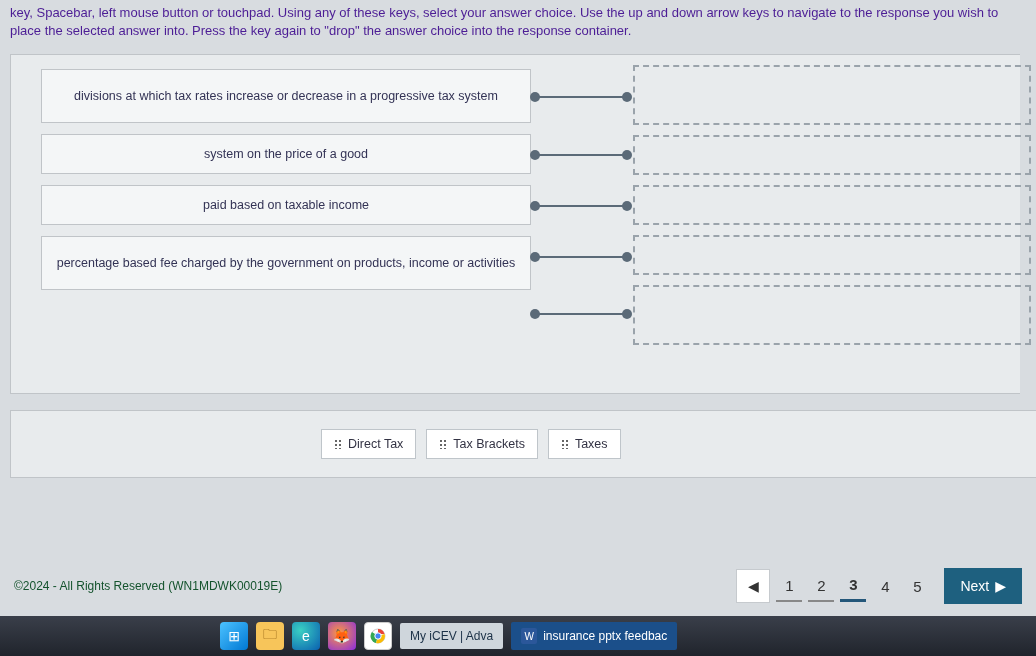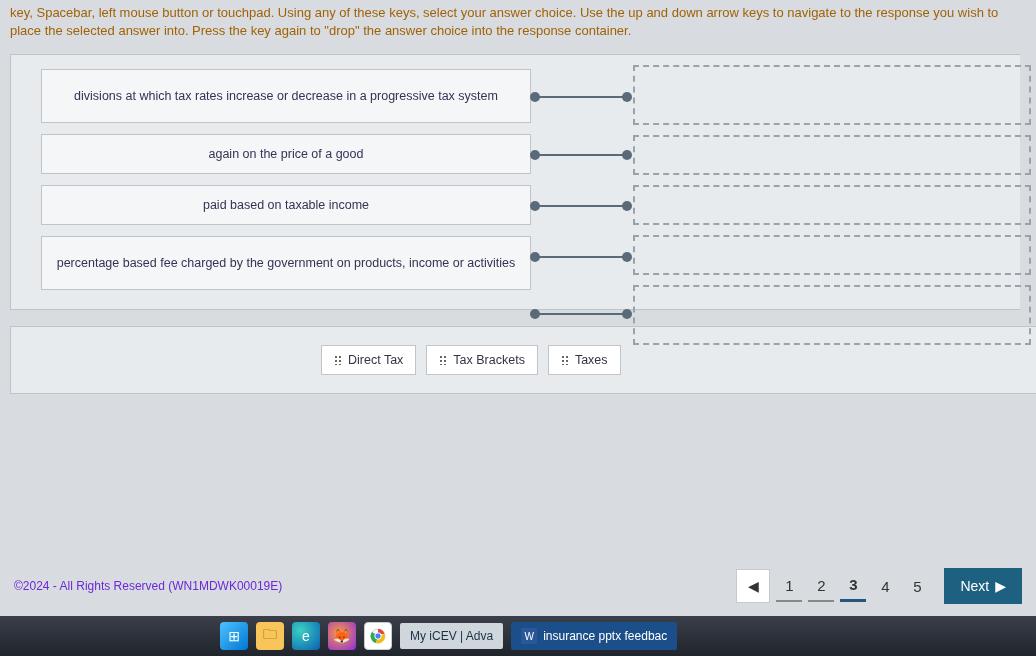--- a/index.html
+++ b/index.html
@@ -8,31 +8,31 @@
       background: #d8dce0;
       color: #2a2a2a;
       width: 1036px;
       height: 656px;
       overflow: hidden;
       position: relative;
     }
     .instructions {
       padding: 4px 10px 8px 10px;
       font-size: 13px;
-      color: #a16207;
+      color: #4c1d95;
       line-height: 1.4;
     }
     .content-area {
       background: #e8ebed;
       margin: 6px 16px 0 10px;
       padding: 20px 0 20px 20px;
       border: 1px solid #c0c4c8;
       border-right: none;
       position: relative;
-      height: 256px;
+      height: 340px;
     }
     .definitions-col {
       position: absolute;
       left: 30px;
       top: 14px;
       width: 490px;
     }
     .def-item {
       border: 1px solid #c0c4c8;
       background: #f4f6f7;
@@ -104,21 +104,21 @@
       bottom: 52px;
       left: 0;
       right: 0;
       padding: 0 14px;
       display: flex;
       justify-content: space-between;
       align-items: center;
     }
     .copyright {
       font-size: 12px;
-      color: #6d28d9;
+      color: #14532d;
     }
     .pagination {
       display: flex;
       align-items: center;
       gap: 6px;
     }
     .page-btn {
       background: #fff;
       border: 1px solid #c6cace;
       width: 34px;
@@ -191,21 +191,21 @@
     .word-icon { width:16px;height:16px;background:#2b579a;color:#fff;font-size:10px;display:flex;align-items:center;justify-content:center;border-radius:2px;}
   </style>
 </head>
 <body>
 
 <div class="instructions">key, Spacebar, left mouse button or touchpad. Using any of these keys, select your answer choice. Use the up and down arrow keys to navigate to the response you wish to place the selected answer into. Press the key again to "drop" the answer choice into the response container.</div>
 
 <div class="content-area">
   <div class="definitions-col">
     <div class="def-item tall">divisions at which tax rates increase or decrease in a progressive tax system</div>
-    <div class="def-item">again on the price of a good</div>
+    <div class="def-item">system on the price of a good</div>
     <div class="def-item">paid based on taxable income</div>
     <div class="def-item tall">percentage based fee charged by the government on products, income or activities</div>
   </div>
 
   <div class="connector" style="left:524px; top:41px;"></div>
   <div class="connector" style="left:524px; top:99px;"></div>
   <div class="connector" style="left:524px; top:150px;"></div>
   <div class="connector" style="left:524px; top:201px;"></div>
   <div class="connector" style="left:524px; top:258px;"></div>
 

